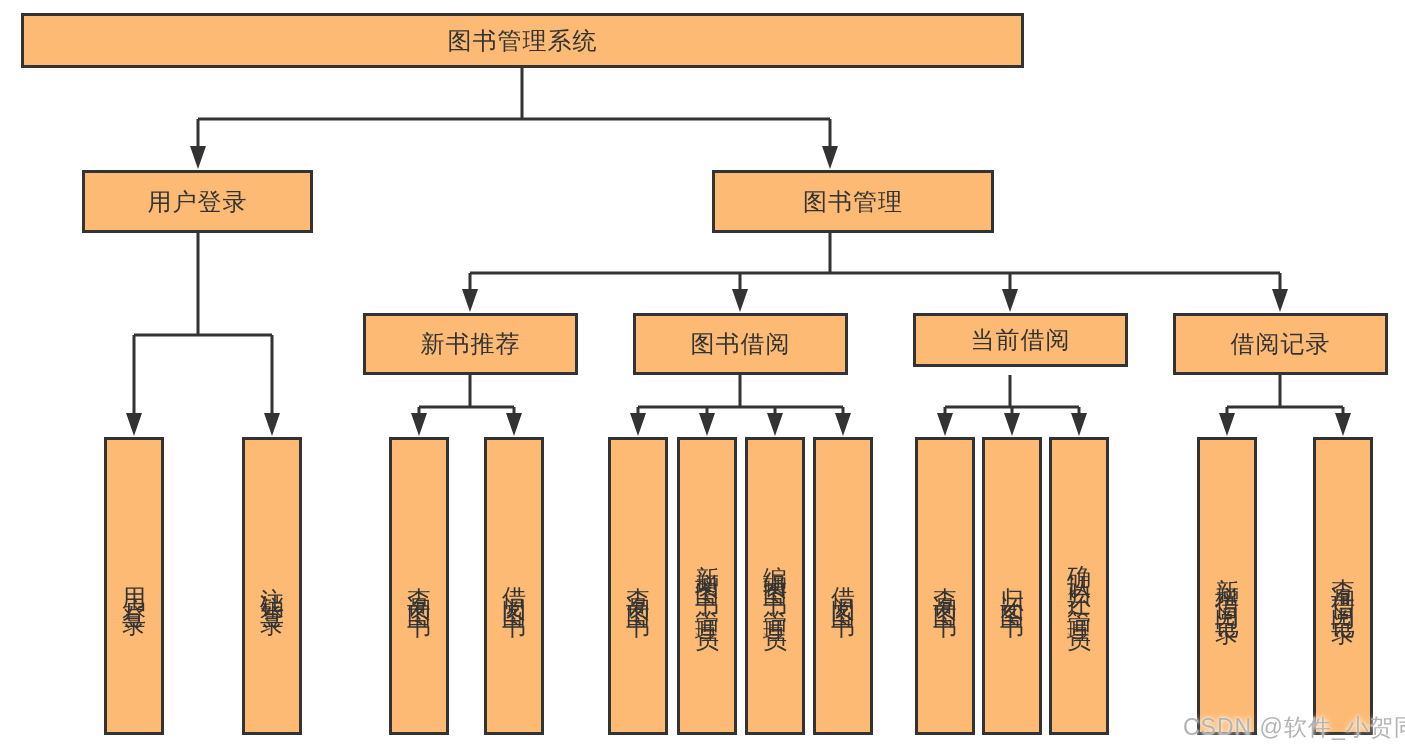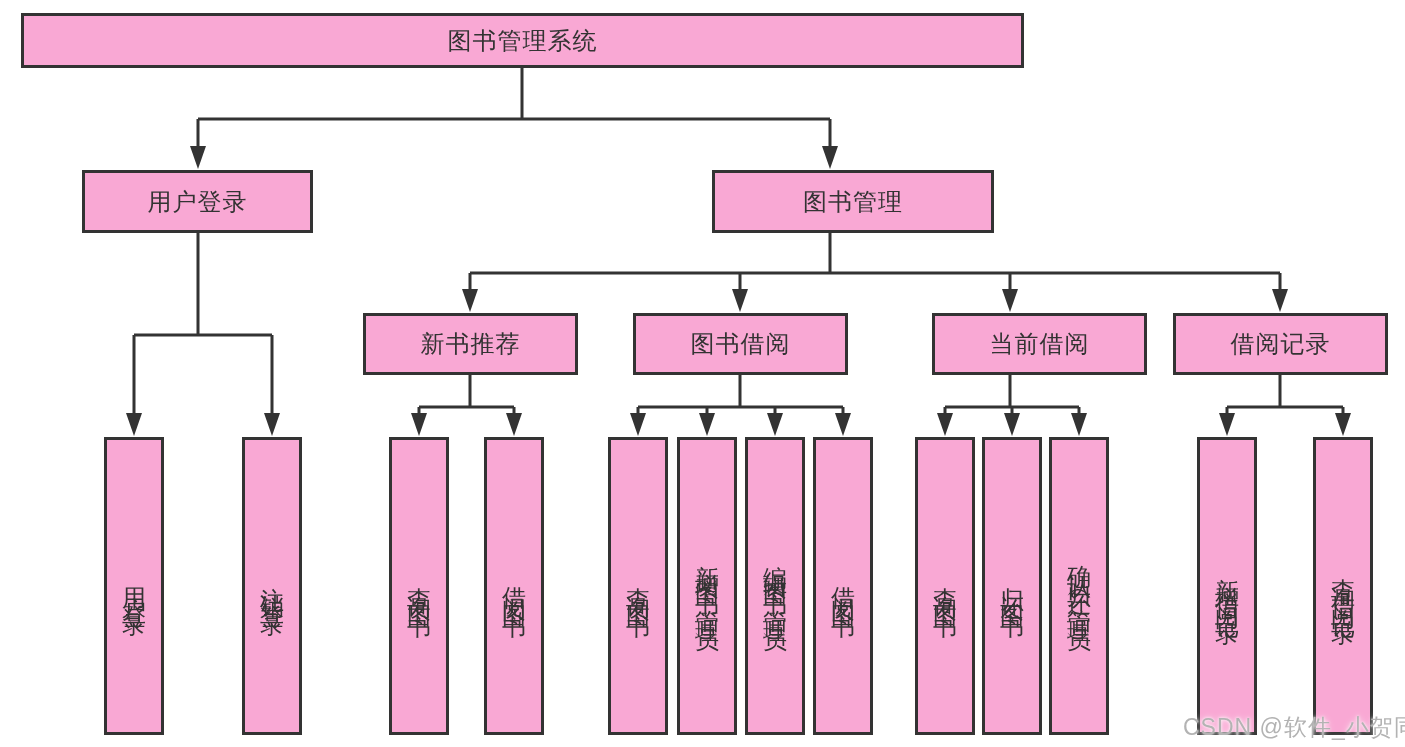--- a/index.html
+++ b/index.html
@@ -8,21 +8,21 @@
     width:1405px;height:747px;
     background:#ffffff;
     overflow:hidden;
     font-family:"Liberation Sans","DejaVu Sans",sans-serif;
   }
   .wires{position:absolute;left:0;top:0;z-index:1;}
   .node{
     position:absolute;
     box-sizing:border-box;
     border:3px solid #333333;
-    background:#f9a8d4;
+    background:#fdba74;
     color:#333333;
     display:flex;
     align-items:center;
     justify-content:center;
     z-index:2;
     font-size:24px;
     letter-spacing:1px;
     line-height:1;
   }
   .vnode{letter-spacing:0;}
@@ -89,21 +89,21 @@
       </g>
   </svg>
 
   <div class="node" style="left:21px;top:13px;width:1003px;height:55px;">图书管理系统</div>
 
   <div class="node" style="left:82px;top:170px;width:231px;height:63px;">用户登录</div>
   <div class="node" style="left:712px;top:170px;width:282px;height:63px;">图书管理</div>
 
   <div class="node" style="left:363px;top:313px;width:215px;height:62px;">新书推荐</div>
   <div class="node" style="left:633px;top:313px;width:215px;height:62px;">图书借阅</div>
-  <div class="node" style="left:932px;top:313px;width:215px;height:62px;">当前借阅</div>
+  <div class="node" style="left:913px;top:313px;width:215px;height:54px;">当前借阅</div>
   <div class="node" style="left:1173px;top:313px;width:215px;height:62px;">借阅记录</div>
 
   <div class="node vnode" style="left:104px;top:437px;width:60px;height:298px;">
     <span class="vtext">用户登录</span>
   </div>
   <div class="node vnode" style="left:242px;top:437px;width:60px;height:298px;">
     <span class="vtext">注销登录</span>
   </div>
 
   <div class="node vnode" style="left:389px;top:437px;width:60px;height:298px;">

